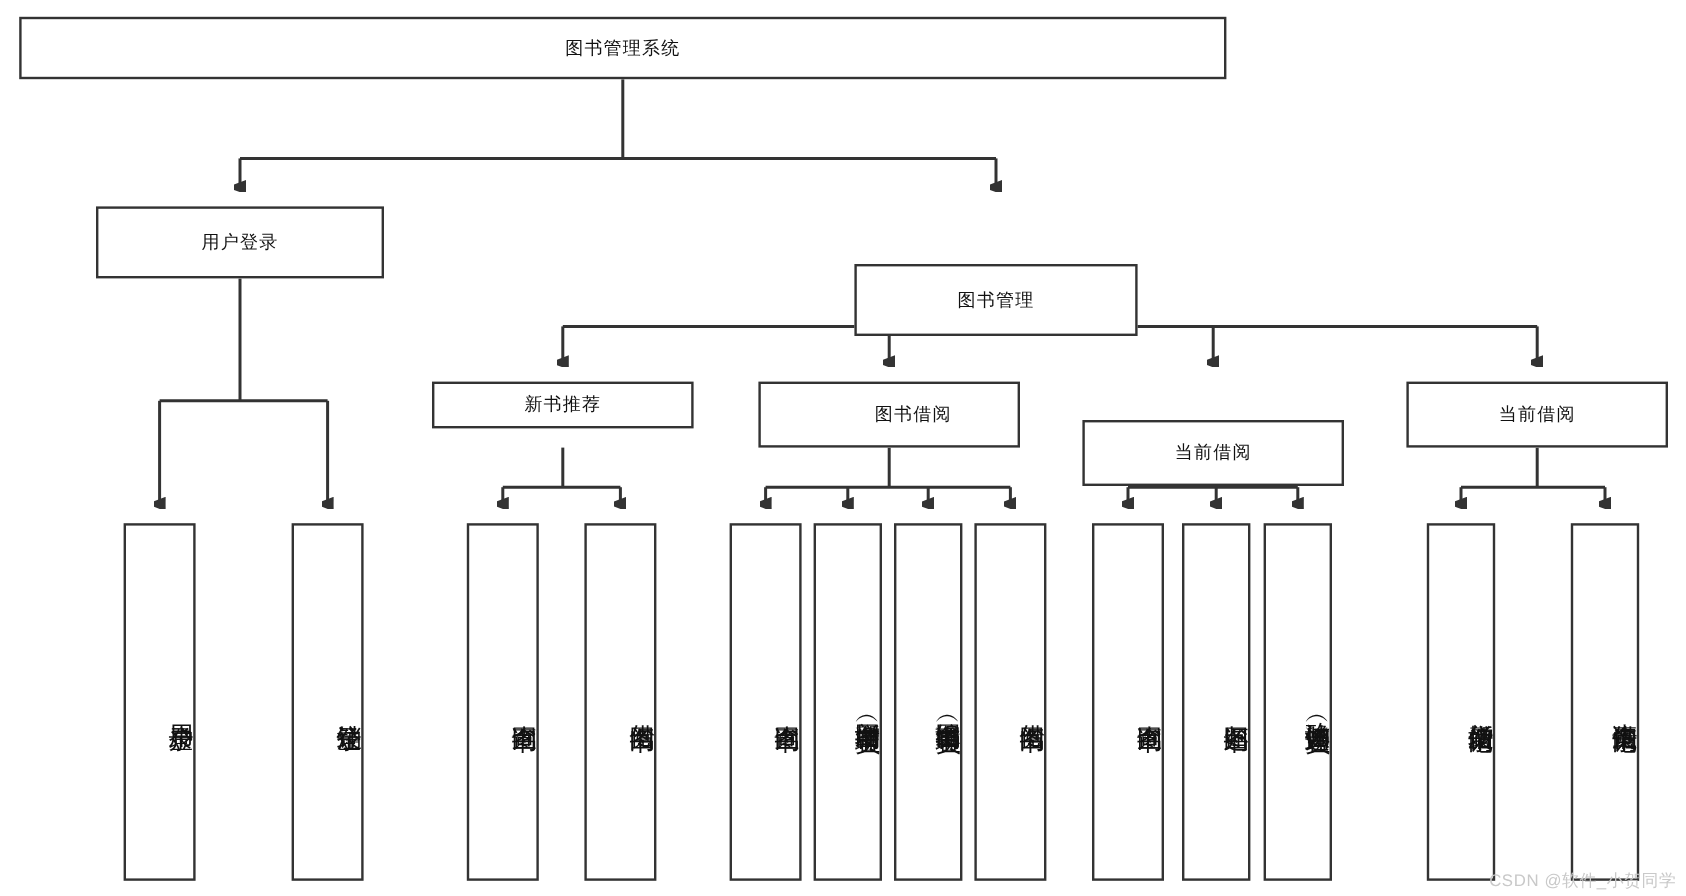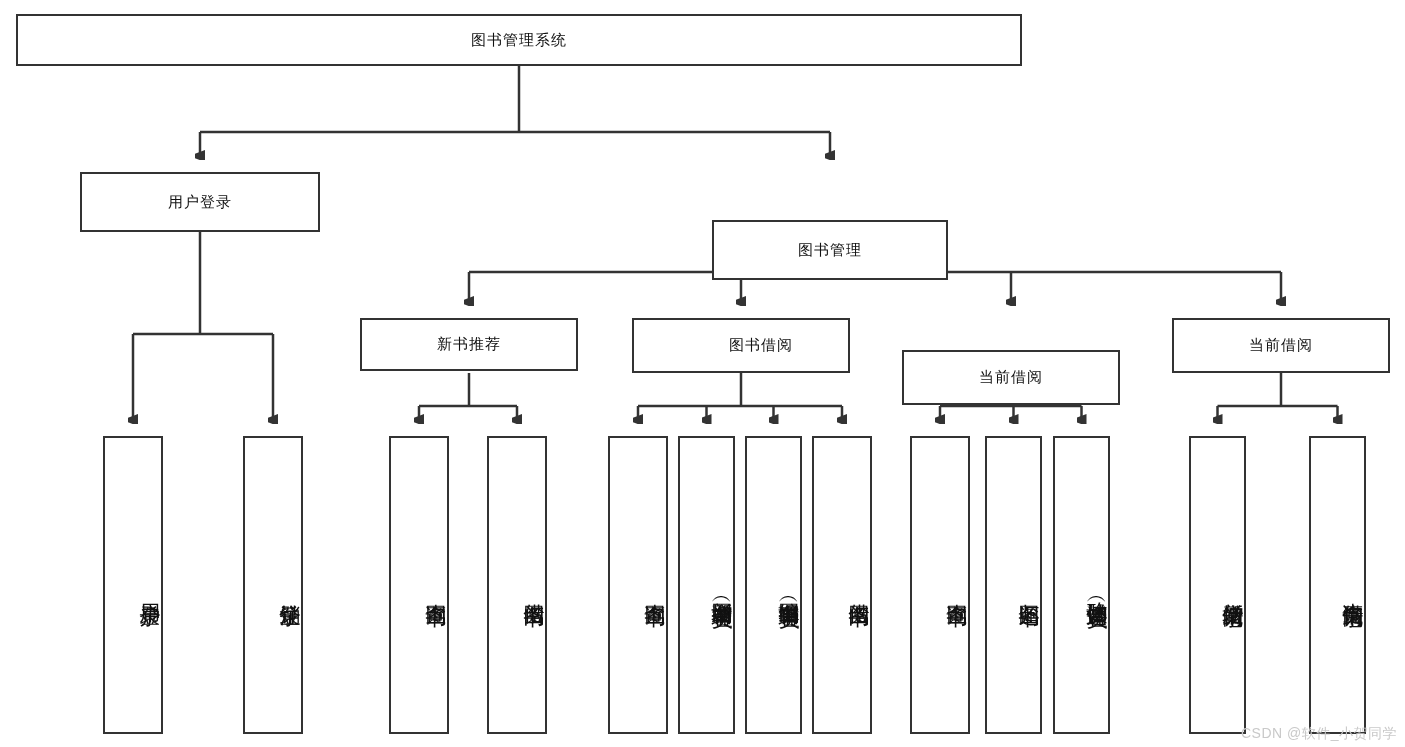--- a/index.html
+++ b/index.html
@@ -119,21 +119,21 @@
   <div id="nodes">
       <div class="node horiz" style="left: 16px; top: 14px; width: 1006px; height: 52px;">
         <span class="hlabel">图书管理系统</span>
       </div>
       <div class="node horiz" style="left: 80px; top: 172px; width: 240px; height: 60px;">
         <span class="hlabel">用户登录</span>
       </div>
       <div class="node horiz" style="left: 712px; top: 172px; width: 236px; height: 60px; margin-top: 48px;">
         <span class="hlabel">图书管理</span>
       </div>
-      <div class="node horiz" style="left: 360px; top: 318px; width: 218px; height: 53px;">
+      <div class="node horiz" style="left: 360px; top: 318px; width: 218px; height: 39px;">
         <span class="hlabel">新书推荐</span>
       </div>
       <div class="node horiz" style="left: 632px; top: 318px; width: 218px; height: 55px; padding-left: 40px;">
         <span class="hlabel">图书借阅</span>
       </div>
       <div class="node horiz" style="left: 902px; top: 318px; width: 218px; height: 55px; margin-top: 32px;">
         <span class="hlabel">当前借阅</span>
       </div>
       <div class="node horiz" style="left: 1172px; top: 318px; width: 218px; height: 55px;">
         <span class="hlabel">当前借阅</span>

